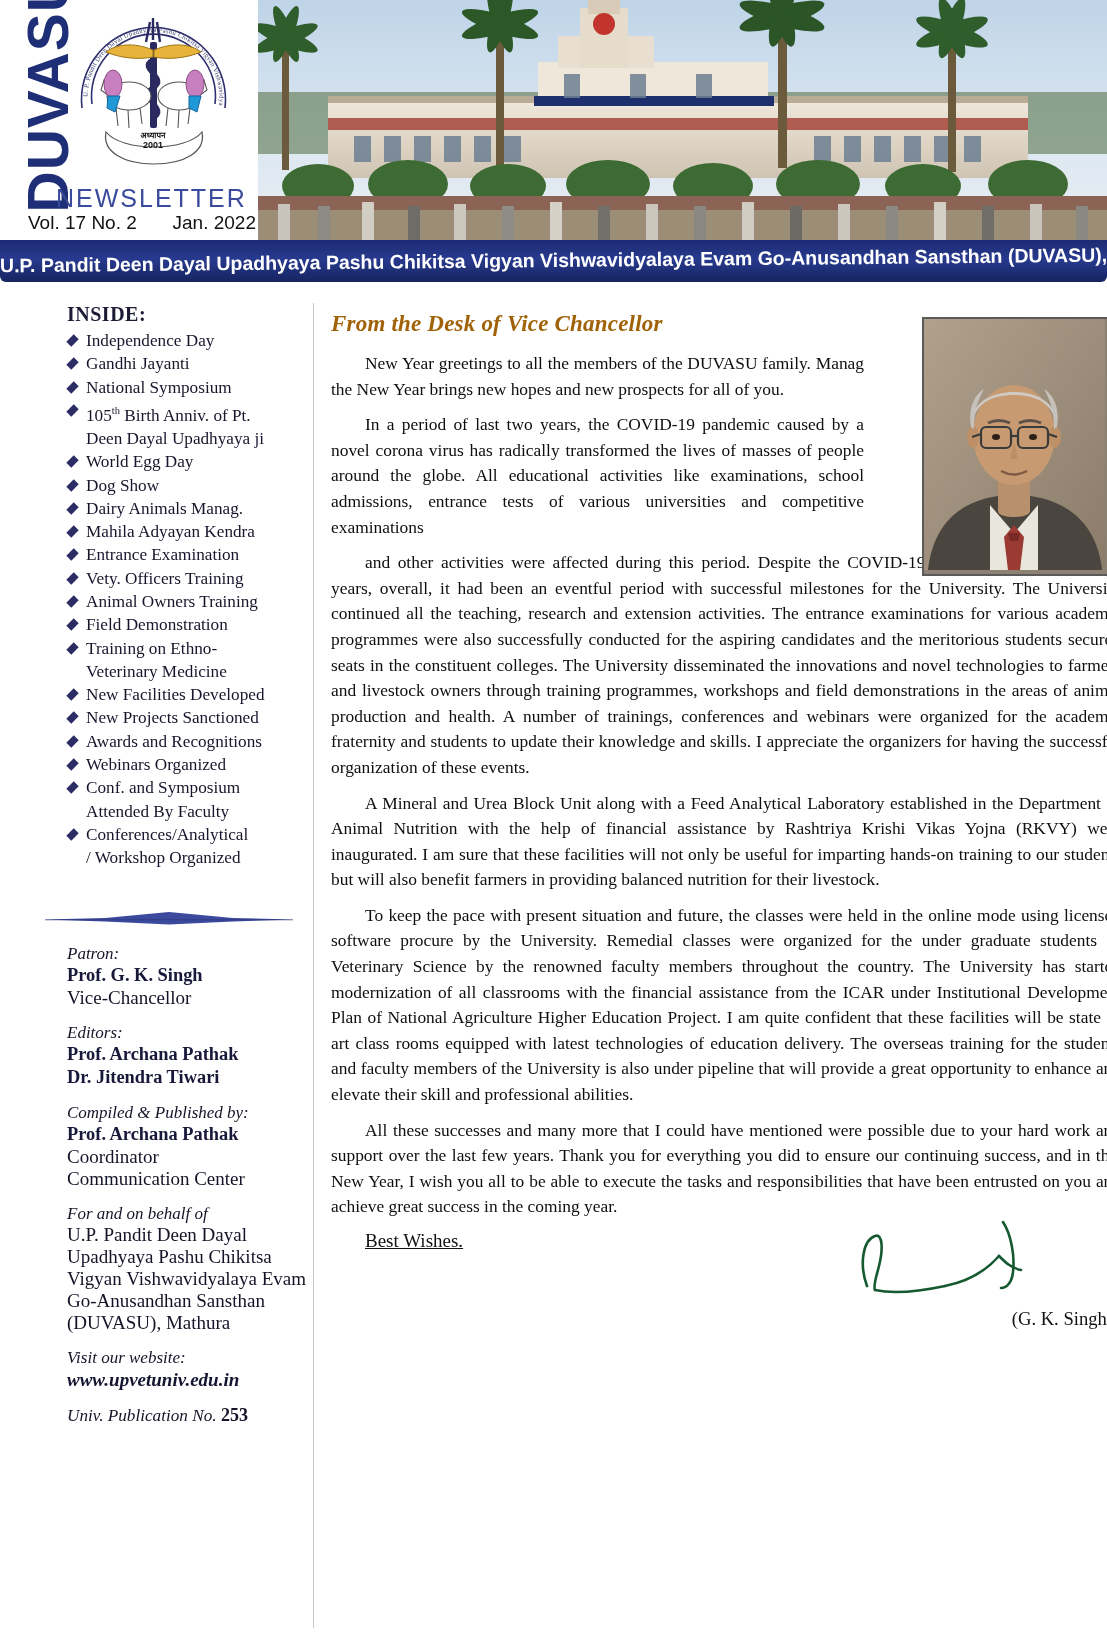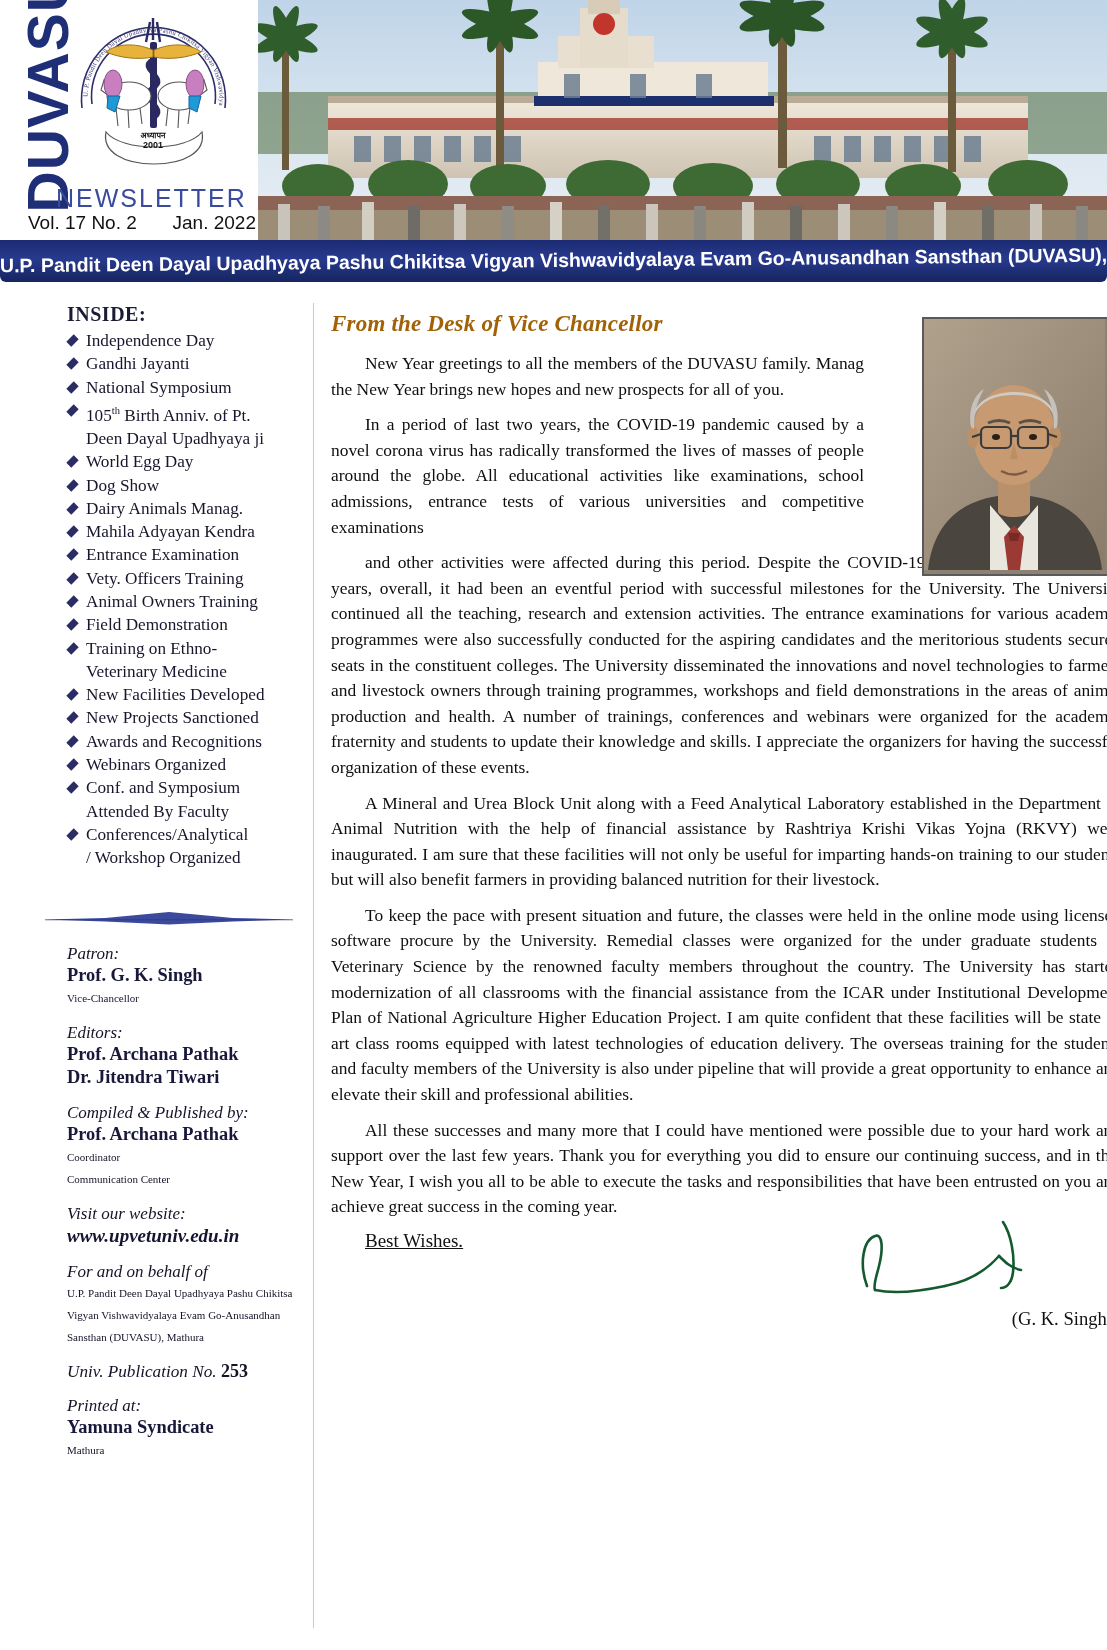--- a/index.html
+++ b/index.html
@@ -174,21 +174,21 @@
     font-size: 17px;
     line-height: 21px;
   }
   .nm {
     font-weight: bold;
     font-size: 18.4px;
     line-height: 23px;
     color: #18183a;
   }
   .pl {
-    font-size: 11px;
+    font-size: 19px;
     line-height: 22px;
   }
   .url {
     font-style: italic;
     font-weight: bold;
     font-size: 19px;
     color: #141430;
     line-height: 24px;
   }
   .pubno {
@@ -499,39 +499,34 @@
     </div>
 
     <div class="cb">
       <div class="lab">Compiled &amp; Published by:</div>
       <div class="nm">Prof. Archana Pathak</div>
       <div class="pl">Coordinator</div>
       <div class="pl">Communication Center</div>
     </div>
 
     <div class="cb">
+      <div class="lab">For and on behalf of</div>
+      <div class="pl">U.P. Pandit Deen Dayal Upadhyaya Pashu Chikitsa Vigyan Vishwavidyalaya Evam Go-Anusandhan Sansthan (DUVASU), Mathura</div>
+    </div>
+
+    <div class="cb">
       <div class="lab">Visit our website:</div>
       <div class="url">www.upvetuniv.edu.in</div>
-    </div>
-
-    <div class="cb">
-      <div class="lab">For and on behalf of</div>
-      <div class="pl">U.P. Pandit Deen Dayal Upadhyaya Pashu Chikitsa Vigyan Vishwavidyalaya Evam Go-Anusandhan Sansthan (DUVASU), Mathura</div>
     </div>
 
     <div class="cb pubno">
       <span>Univ. Publication No.</span>
       <b>253</b>
     </div>
 
-    <div class="cb">
-      <div class="lab">Printed at:</div>
-      <div class="nm">Yamuna Syndicate</div>
-      <div class="pl">Mathura</div>
-    </div>
   </div>
 
   <div id="main">
 
     <div id="vc-photo">
       <svg width="181" height="251" viewBox="0 0 181 251" preserveAspectRatio="none">
         <defs>
           <linearGradient id="bgp" x1="0" y1="0" x2="1" y2="1">
             <stop offset="0%" stop-color="#b0a18d"></stop>
             <stop offset="100%" stop-color="#8a7c69"></stop>

